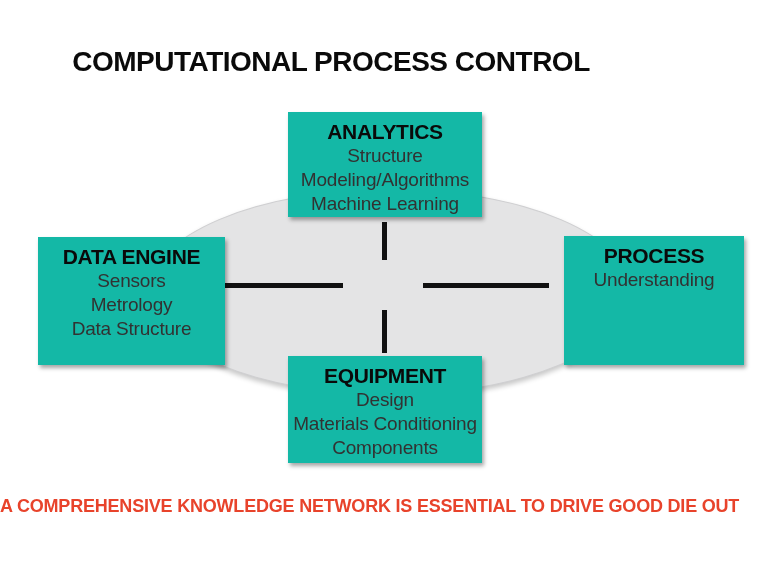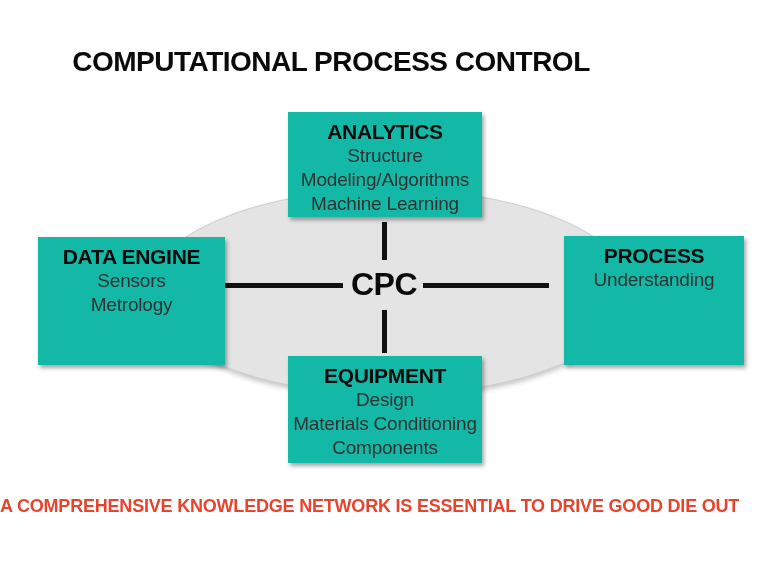--- a/index.html
+++ b/index.html
@@ -102,33 +102,33 @@
 
   <div class="slide-title">COMPUTATIONAL PROCESS CONTROL</div>
 
   <div class="bg-ellipse"></div>
 
   <div id="conn-left" class="connector"></div>
   <div id="conn-right" class="connector"></div>
   <div id="conn-top" class="connector"></div>
   <div id="conn-bottom" class="connector"></div>
 
-  <div class="hub-label">CPC</div>
 
   <div id="node-analytics" class="node">
     <div class="node-title">ANALYTICS</div>
     <div class="node-line">Structure</div>
     <div class="node-line">Modeling/Algorithms</div>
     <div class="node-line">Machine Learning</div>
   </div>
 
   <div id="node-data-engine" class="node">
     <div class="node-title">DATA ENGINE</div>
     <div class="node-line">Sensors</div>
     <div class="node-line">Metrology</div>
+    <div class="node-line">Data Structure</div>
   </div>
 
   <div id="node-process" class="node">
     <div class="node-title">PROCESS</div>
     <div class="node-line">Understanding</div>
   </div>
 
   <div id="node-equipment" class="node">
     <div class="node-title">EQUIPMENT</div>
     <div class="node-line">Design</div>

